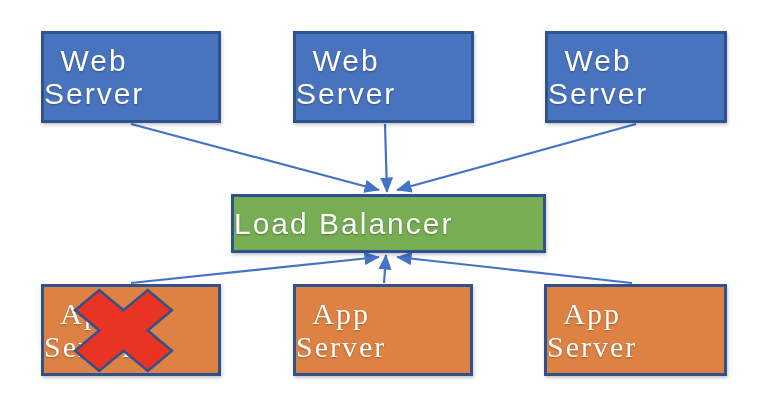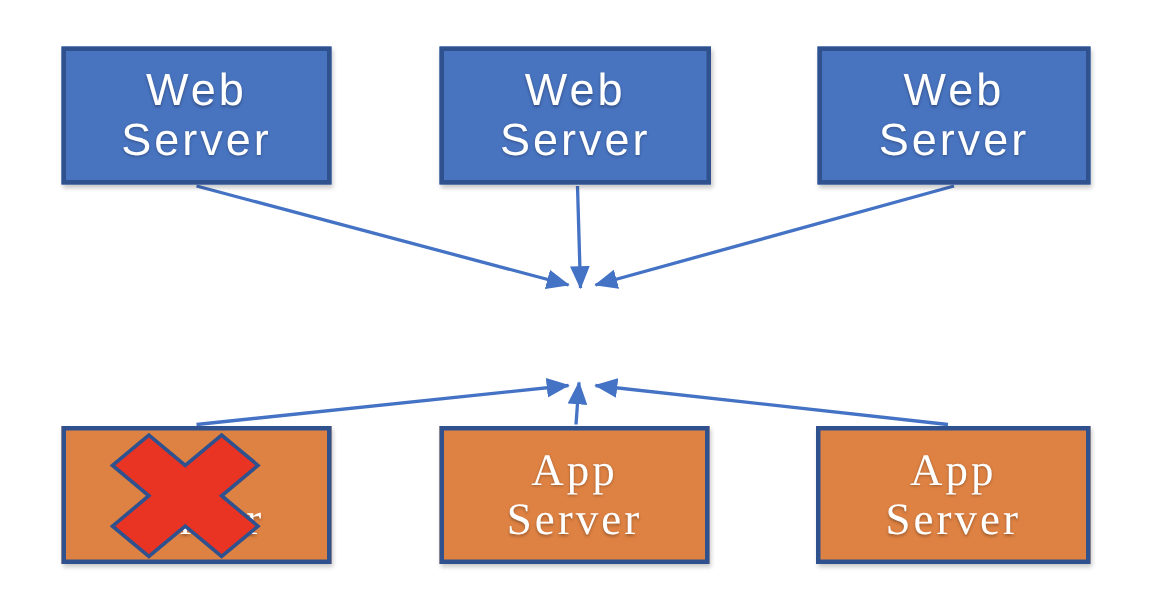--- a/index.html
+++ b/index.html
@@ -29,21 +29,21 @@
   }
   .arrowhead-fill {
     fill: var(--arrow, #4472C4);
   }
   .node {
     position: absolute;
     box-sizing: border-box;
     border: 3px solid var(--node-border, #2F528F);
     display: flex;
     align-items: center;
-    justify-content: center;
+    justify-content: flex-start;
     text-align: center;
     color: var(--text, #ffffff);
     font-size: 30px;
     letter-spacing: 2px;
     line-height: 1.1;
     text-shadow: 0 1px 2px rgba(0,0,0,0.30);
     box-shadow: 1px 2px 3px rgba(0,0,0,0.22);
   }
   .node .node-label { display: block; }
   .node .ln { display: block; }
@@ -107,20 +107,25 @@
     </div>
   </div>
 
   <div class="node web pos-web3">
     <div class="node-label">
       <span class="ln">Web</span>
       <span class="ln">Server</span>
     </div>
   </div>
 
+  <div class="node lb pos-lb">
+    <div class="node-label">
+      <span class="ln">Load Balancer</span>
+    </div>
+  </div>
 
   <div class="node app pos-app1">
     <div class="node-label">
       <span class="ln">App</span>
       <span class="ln">Server</span>
     </div>
     <svg class="x-mark" viewBox="0 0 100 84" preserveAspectRatio="none">
       <polygon points="0,21 25,0 50,21 75,0 100,21 75,42 100,63 75,84 50,63 25,84 0,63 25,42"></polygon>
     </svg>
   </div>

